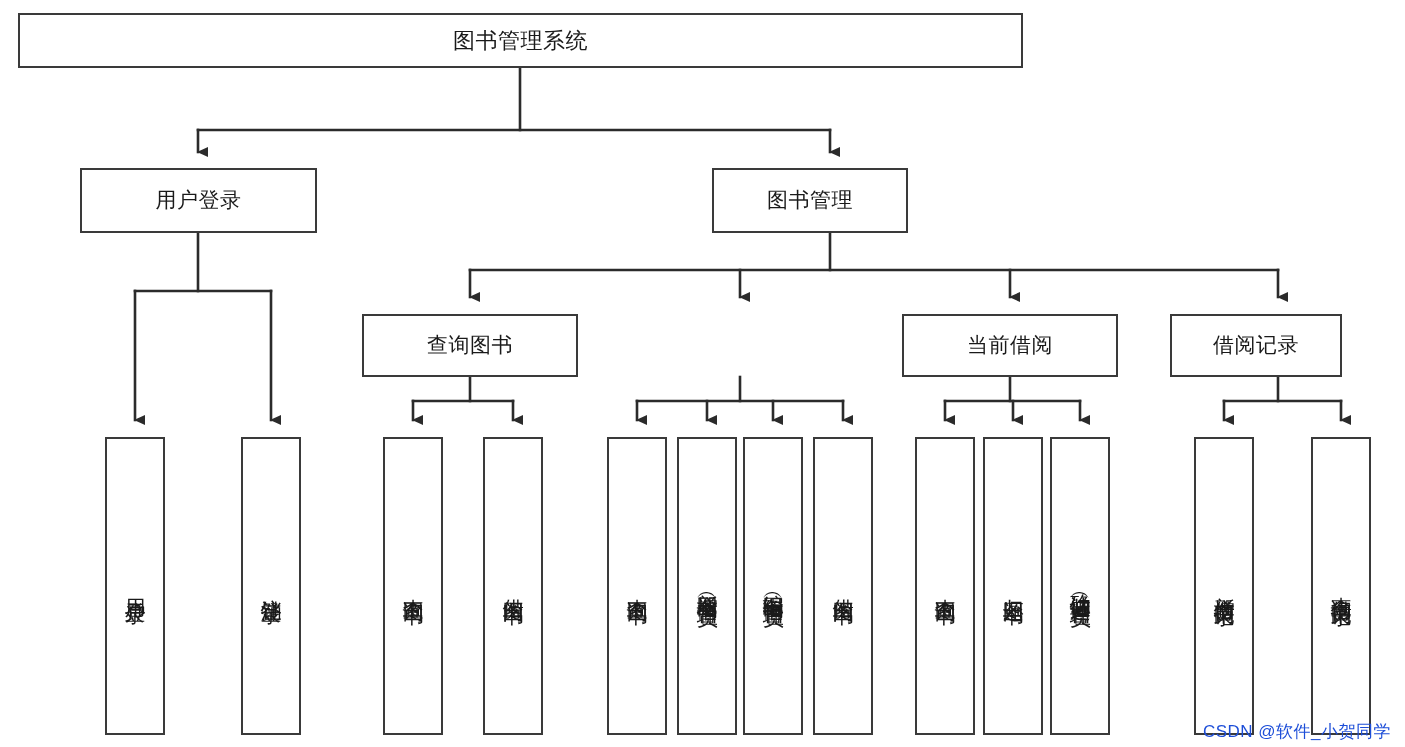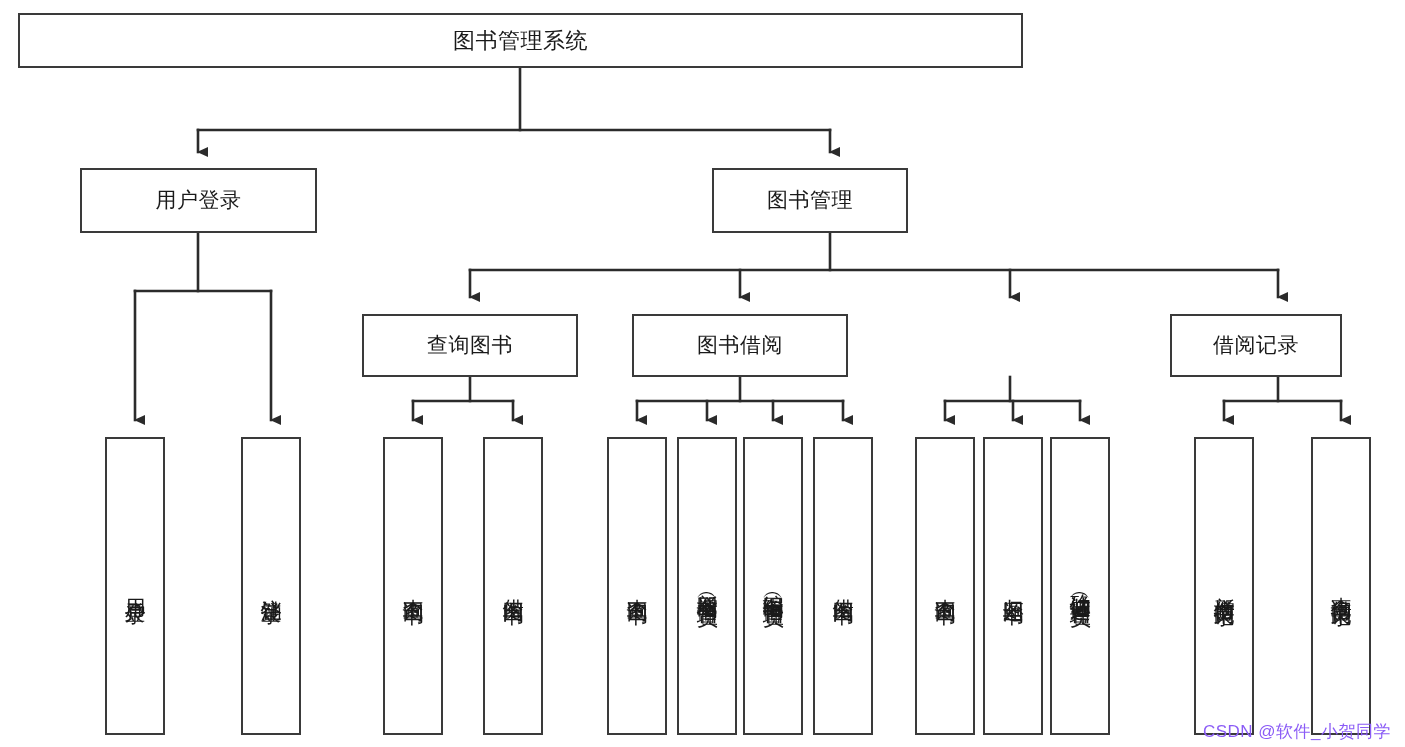--- a/index.html
+++ b/index.html
@@ -63,21 +63,21 @@
     line-height: 1.06;
     letter-spacing: 2px;
     white-space: nowrap;
     max-height: 100%;
   }
   #watermark {
     position: absolute;
     right: 14px;
     bottom: 4px;
     font-size: 17px;
-    color: #8b5cf6;
+    color: #1d4ed8;
     letter-spacing: 0.5px;
     z-index: 3;
     white-space: nowrap;
     user-select: none;
   }
 </style>
 </head>
 <body>
 
 <div id="diagram-root">
@@ -140,22 +140,22 @@
   <div class="node horiz" style="left:80px; top:168px; width:237px; height:65px;">
     <span class="node-label">用户登录</span>
   </div>
   <div class="node horiz" style="left:712px; top:168px; width:196px; height:65px;">
     <span class="node-label">图书管理</span>
   </div>
 
   <div class="node horiz" style="left:362px; top:314px; width:216px; height:63px;">
     <span class="node-label">查询图书</span>
   </div>
-  <div class="node horiz" style="left:632px; top:314px; width:216px; height:63px;">
-    <span class="node-label">图书借阅</span>
+  <div class="node horiz" style="left:902px; top:314px; width:216px; height:63px;">
+    <span class="node-label">当前借阅</span>
   </div>
   <div class="node horiz" style="left:1170px; top:314px; width:172px; height:63px;">
     <span class="node-label">借阅记录</span>
   </div>
 
   <div class="node vert" style="left:105px; top:437px; width:60px; height:298px;">
     <span class="node-label">用户登录</span>
   </div>
   <div class="node vert" style="left:241px; top:437px; width:60px; height:298px;">
     <span class="node-label">注销登录</span>

